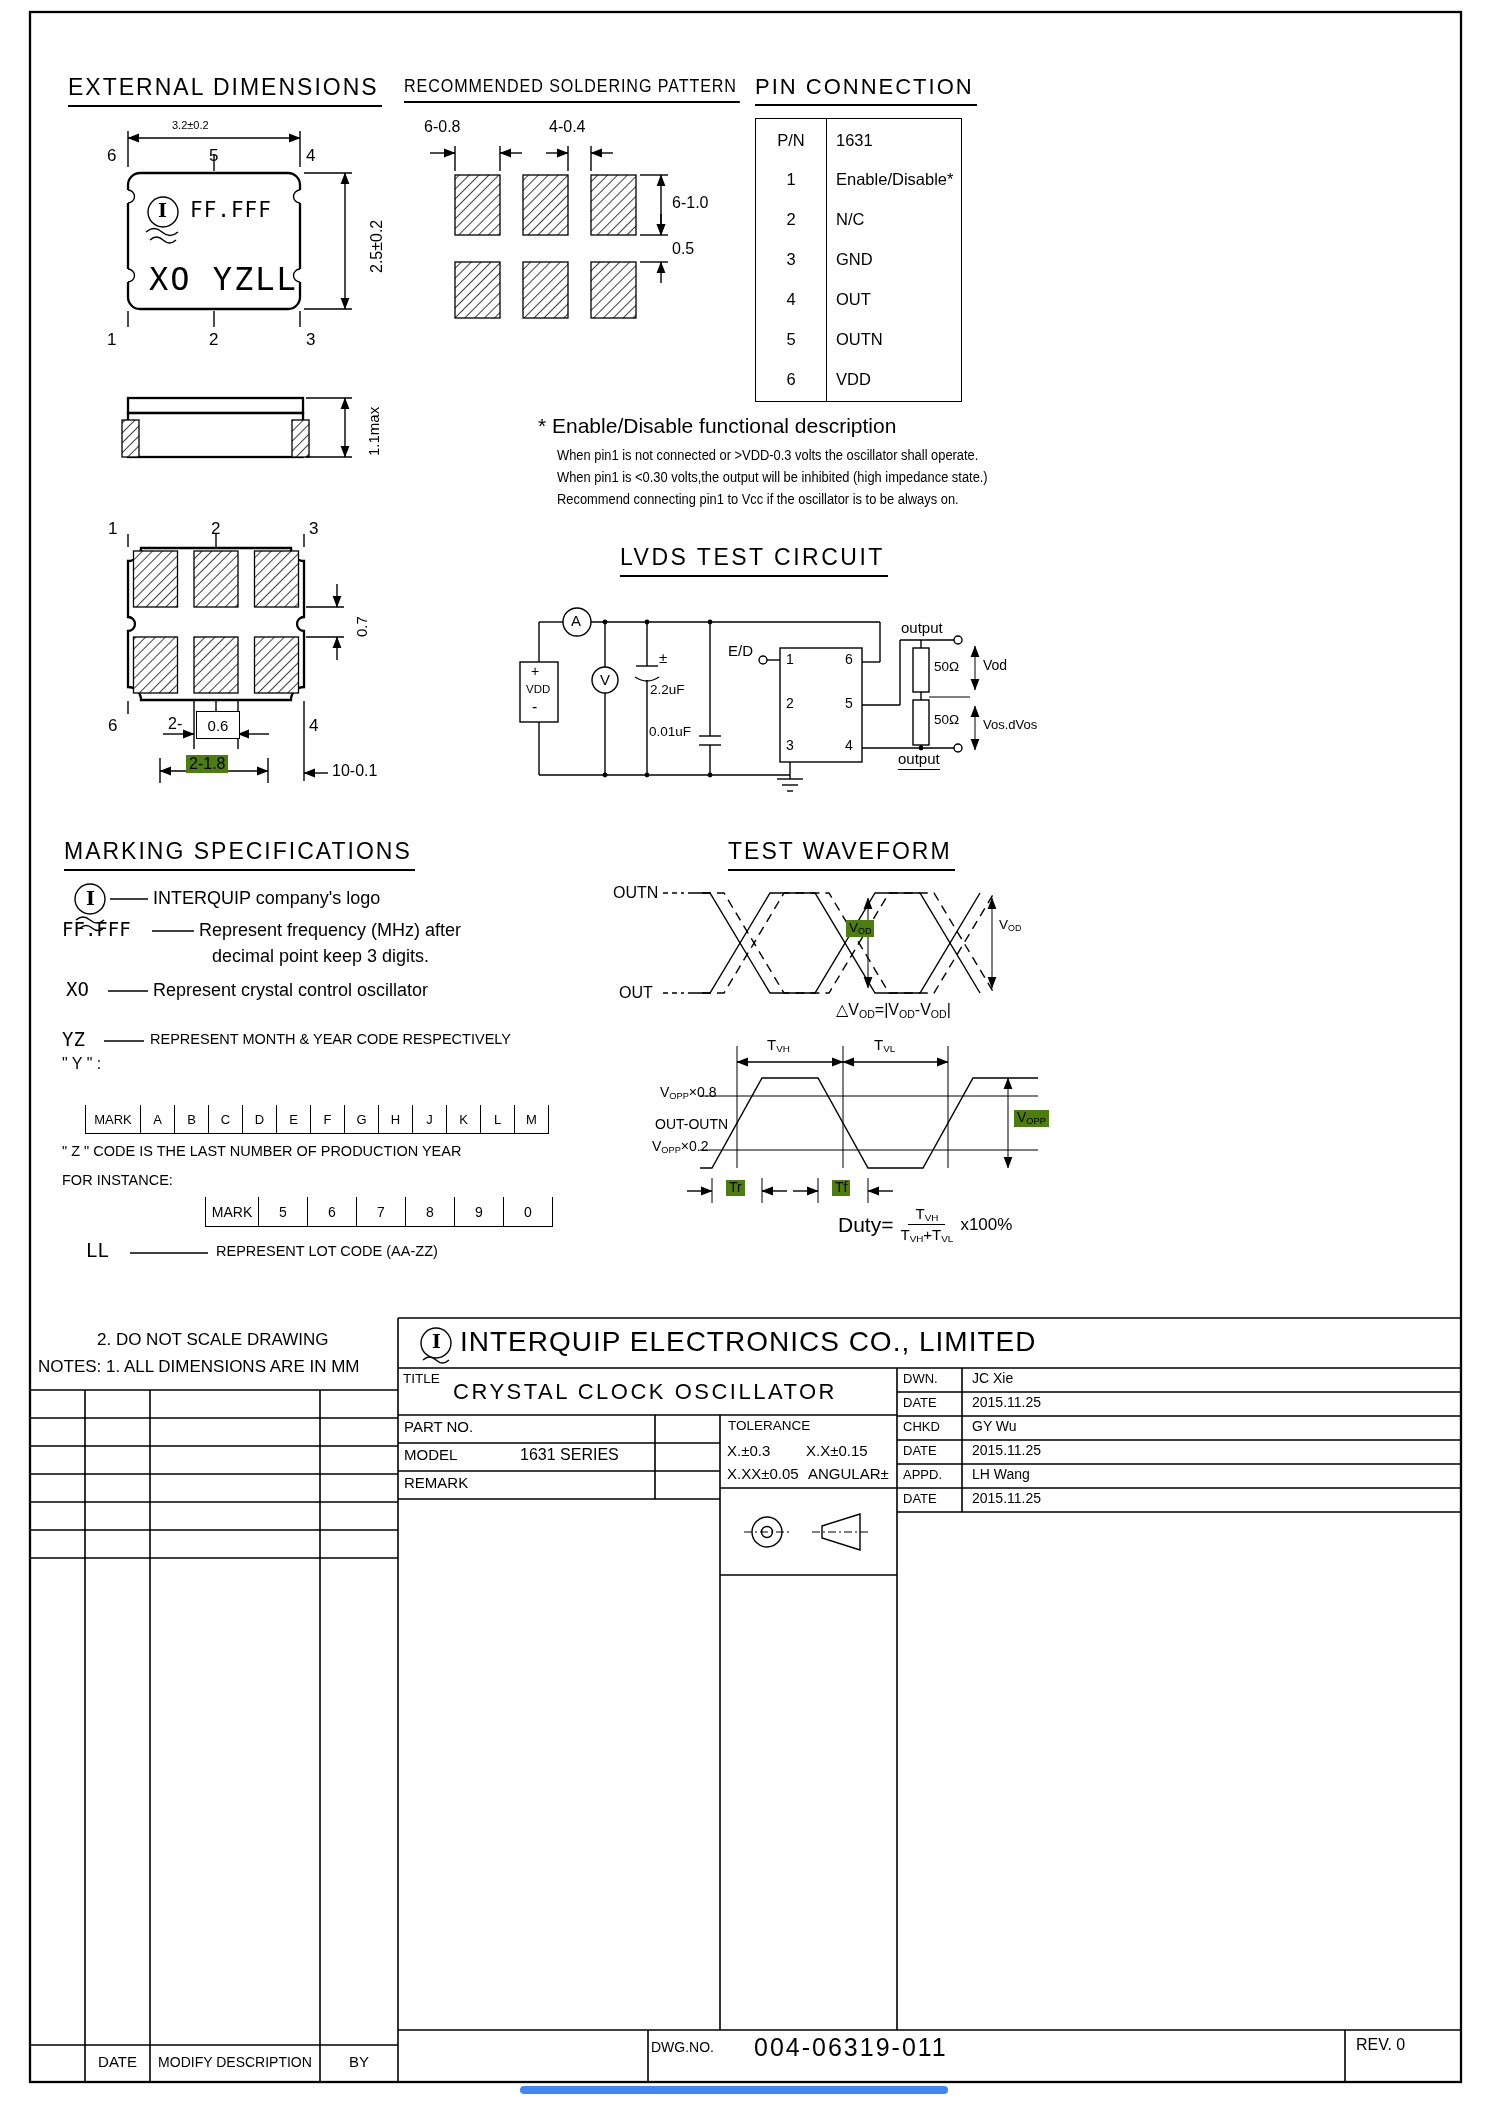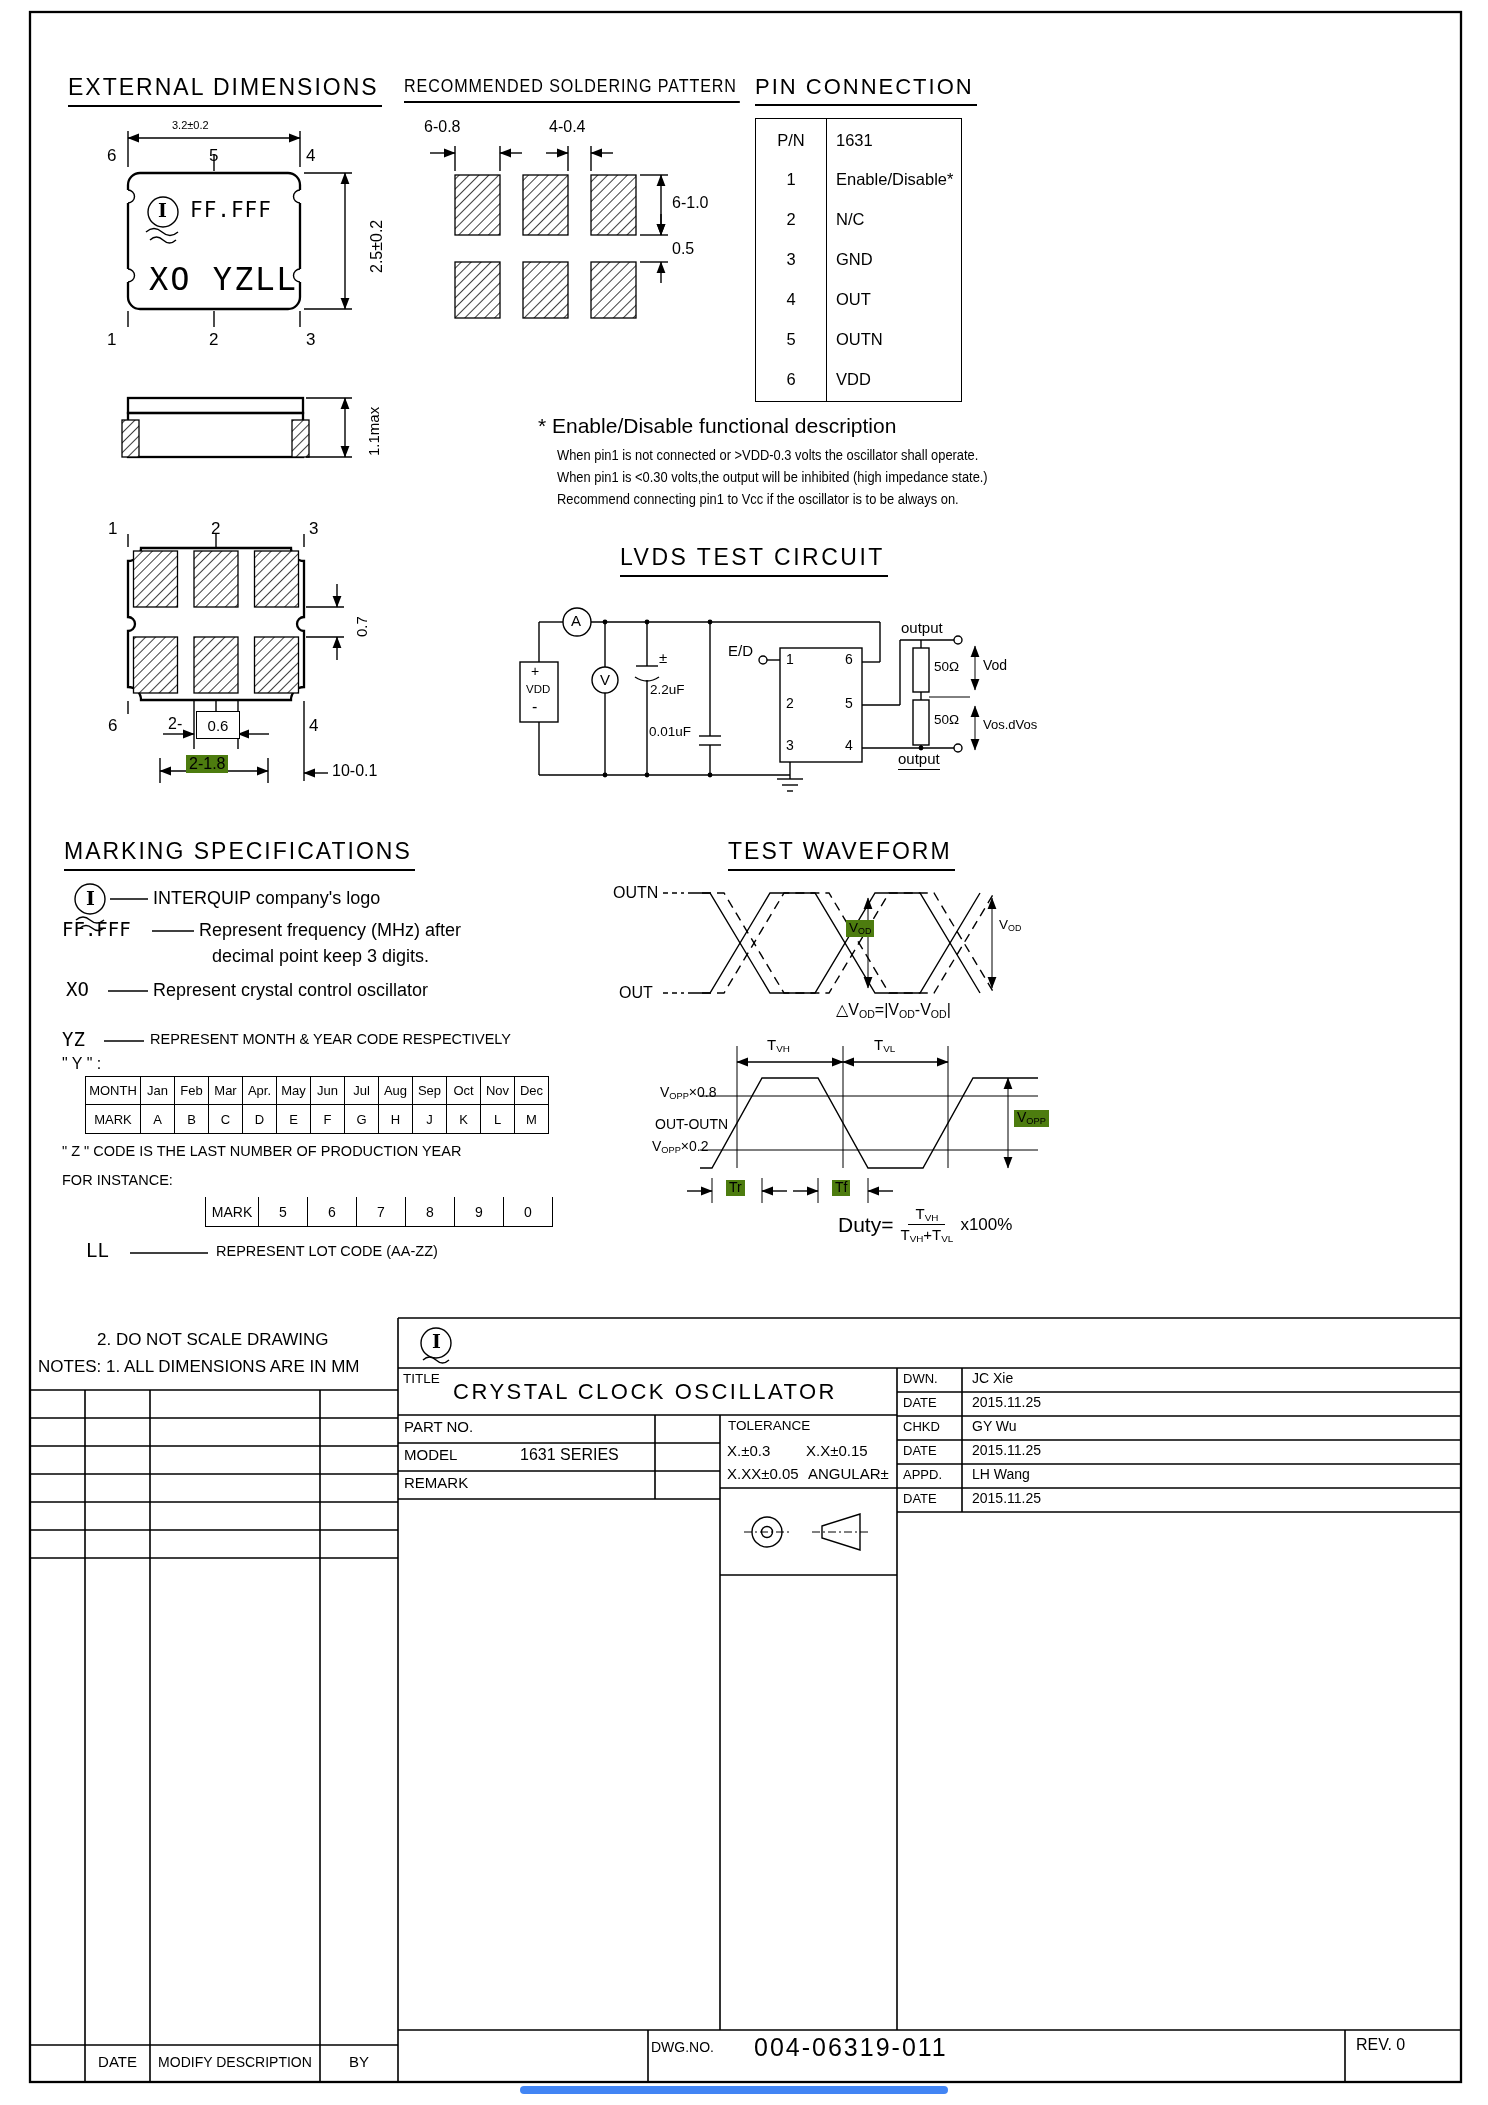--- a/index.html
+++ b/index.html
@@ -382,35 +382,20 @@
 <div class="t serif" style="left:86px;top:888px;font-size:19px">I</div>
 <div class="t" style="left:153px;top:888px;font-size:18px">INTERQUIP company's logo</div>
 <div class="t mono" style="left:62px;top:919px;font-size:19px">FF.FFF</div>
 <div class="t" style="left:199px;top:920px;font-size:18px">Represent frequency (MHz) after</div>
 <div class="t" style="left:212px;top:946px;font-size:18px">decimal point keep 3 digits.</div>
 <div class="t mono" style="left:66px;top:979px;font-size:19px">XO</div>
 <div class="t" style="left:153px;top:980px;font-size:18px">Represent crystal control oscillator</div>
 <div class="t mono" style="left:62px;top:1029px;font-size:19px">YZ</div>
 <div class="t" style="left:150px;top:1031px;font-size:14.5px">REPRESENT MONTH &amp; YEAR CODE RESPECTIVELY</div>
 <div class="t" style="left:62px;top:1055px;font-size:16px">" Y " :</div>
-<div class="trow mrow" style="left:85px;top:1076px">
-      <div>MONTH</div>
-      <div>Jan</div>
-      <div>Feb</div>
-      <div>Mar</div>
-      <div>Apr.</div>
-      <div>May</div>
-      <div>Jun</div>
-      <div>Jul</div>
-      <div>Aug</div>
-      <div>Sep</div>
-      <div>Oct</div>
-      <div>Nov</div>
-      <div>Dec</div>
-    </div>
 <div class="trow mrow nt" style="left:85px;top:1105px">
       <div>MARK</div>
       <div>A</div>
       <div>B</div>
       <div>C</div>
       <div>D</div>
       <div>E</div>
       <div>F</div>
       <div>G</div>
       <div>H</div>
@@ -461,20 +446,21 @@
   <span class="frac">
     <span class="num"><span>T</span><span class="sub">VH</span></span>
     <span class="den"><span>T</span><span class="sub">VH</span><span>+</span><span>T</span><span class="sub">VL</span></span>
   </span>
   <span style="font-size:17px">x100%</span>
 </div>
 
 <div class="t" style="left:97px;top:1330px;font-size:17px">2.  DO NOT SCALE DRAWING</div>
 <div class="t" style="left:38px;top:1357px;font-size:17px">NOTES: 1.   ALL DIMENSIONS ARE IN MM</div>
 <div class="t serif" style="left:432px;top:1331px;font-size:19px">I</div>
+<div class="t" style="left:460px;top:1326px;font-size:28px;letter-spacing:1px">INTERQUIP ELECTRONICS CO., LIMITED</div>
 <div class="t" style="left:403px;top:1371px;font-size:13.5px">TITLE</div>
 <div class="t" style="left:425px;top:1380px;width:440px;text-align:center;font-size:22px;letter-spacing:2.5px">CRYSTAL CLOCK OSCILLATOR</div>
 <div class="t" style="left:404px;top:1419px;font-size:15px">PART NO.</div>
 <div class="t" style="left:404px;top:1447px;font-size:15px">MODEL</div>
 <div class="t" style="left:520px;top:1446px;font-size:16px">1631 SERIES</div>
 <div class="t" style="left:404px;top:1475px;font-size:15px">REMARK</div>
 <div class="t" style="left:728px;top:1418px;font-size:13.5px">TOLERANCE</div>
 <div class="t" style="left:727px;top:1443px;font-size:15px">X.±0.3</div>
 <div class="t" style="left:806px;top:1443px;font-size:15px">X.X±0.15</div>
 <div class="t" style="left:727px;top:1466px;font-size:15px">X.XX±0.05</div>

